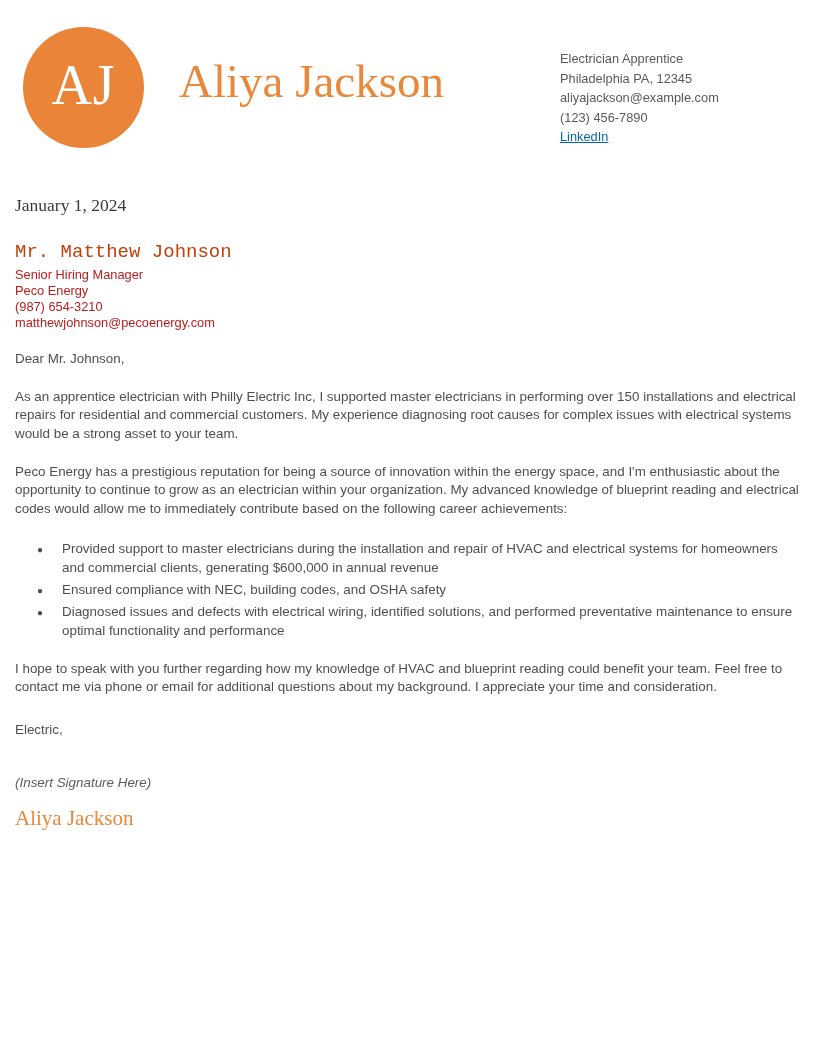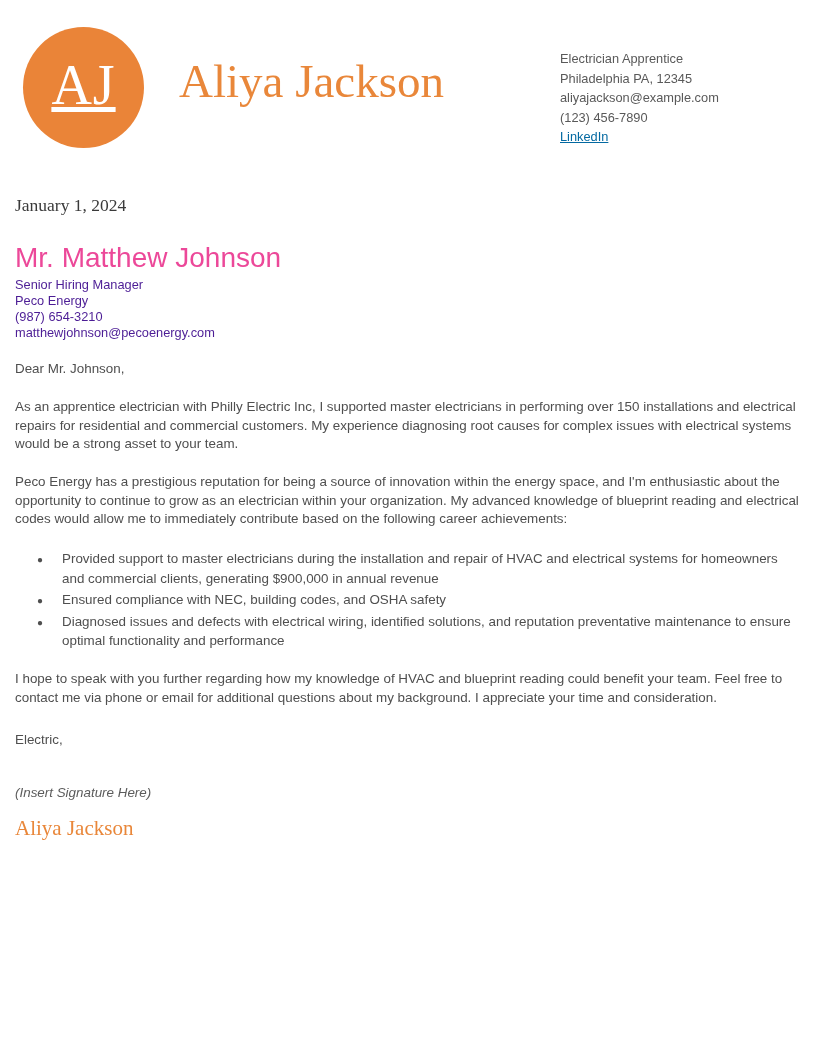--- a/index.html
+++ b/index.html
@@ -23,21 +23,20 @@
     background: #ea8438;
     display: flex; align-items: center; justify-content: center;
   }
   .monogram-text {
     font-family: "Liberation Serif", "DejaVu Serif", serif;
     font-size: 56px;
     color: #ffffff;
     letter-spacing: 1px;
     line-height: 1;
     padding-bottom: 6px;
-    text-decoration: underline;
   }
   .header-name {
     position: absolute;
     left: 179px; top: 56px;
     font-family: "Liberation Serif", "DejaVu Serif", serif;
     font-size: 47px;
     line-height: 1.1;
     color: #e9873a;
     white-space: nowrap;
   }
@@ -64,30 +63,30 @@
   }
   .date {
     margin-top: 45px;
     font-family: "Liberation Serif", "DejaVu Serif", serif;
     font-size: 17.5px;
     color: #3a3a3a;
     line-height: 1.2;
   }
   .recipient-name {
     margin-top: 26px;
-    font-family: Liberation Sans, sans-serif;
-    font-size: 28px;
+    font-family: Liberation Mono, monospace;
+    font-size: 19px;
     line-height: 1.15;
-    color: #ec4899;
+    color: #c2410c;
   }
   .recipient-details {
     margin-top: 3px;
     font-size: 12.8px;
     line-height: 16px;
-    color: #4c1d95;
+    color: #b91c1c;
   }
   .salutation { margin-top: 21px; }
   .para { margin-top: 19px; }
   .achievements {
     list-style: none;
     margin-top: 20px;
   }
   .achievements li {
     position: relative;
     padding-left: 47px;
@@ -145,23 +144,23 @@
     <div>(987) 654-3210</div>
     <div>matthewjohnson@pecoenergy.com</div>
   </div>
 
   <div class="para salutation">Dear Mr. Johnson,</div>
 
   <div class="para">As an apprentice electrician with Philly Electric Inc, I supported master electricians in performing over 150 installations and electrical repairs for residential and commercial customers. My experience diagnosing root causes for complex issues with electrical systems would be a strong asset to your team.</div>
   <div class="para">Peco Energy has a prestigious reputation for being a source of innovation within the energy space, and I'm enthusiastic about the opportunity to continue to grow as an electrician within your organization. My advanced knowledge of blueprint reading and electrical codes would allow me to immediately contribute based on the following career  achievements:</div>
 
   <ul class="achievements">
-    <li>Provided support to master electricians during the installation and repair of HVAC and electrical systems for homeowners and commercial clients, generating $900,000 in annual revenue</li>
+    <li>Provided support to master electricians during the installation and repair of HVAC and electrical systems for homeowners and commercial clients, generating $600,000 in annual revenue</li>
     <li>Ensured compliance with NEC, building codes, and OSHA safety</li>
-    <li>Diagnosed issues and defects with electrical wiring, identified solutions, and reputation preventative maintenance to ensure optimal functionality and performance</li>
+    <li>Diagnosed issues and defects with electrical wiring, identified solutions, and performed preventative maintenance to ensure optimal functionality and performance</li>
   </ul>
 
   <div class="para">I hope to speak with you further regarding how my knowledge of HVAC and blueprint reading could benefit your team. Feel free to contact me via phone or email for additional questions about my background. I appreciate your time and consideration.</div>
 
   <div class="signoff">Electric,</div>
   <div class="signature-placeholder">(Insert Signature Here)</div>
   <div class="signature-name">Aliya Jackson</div>
 </div>
 
 </body></html>

